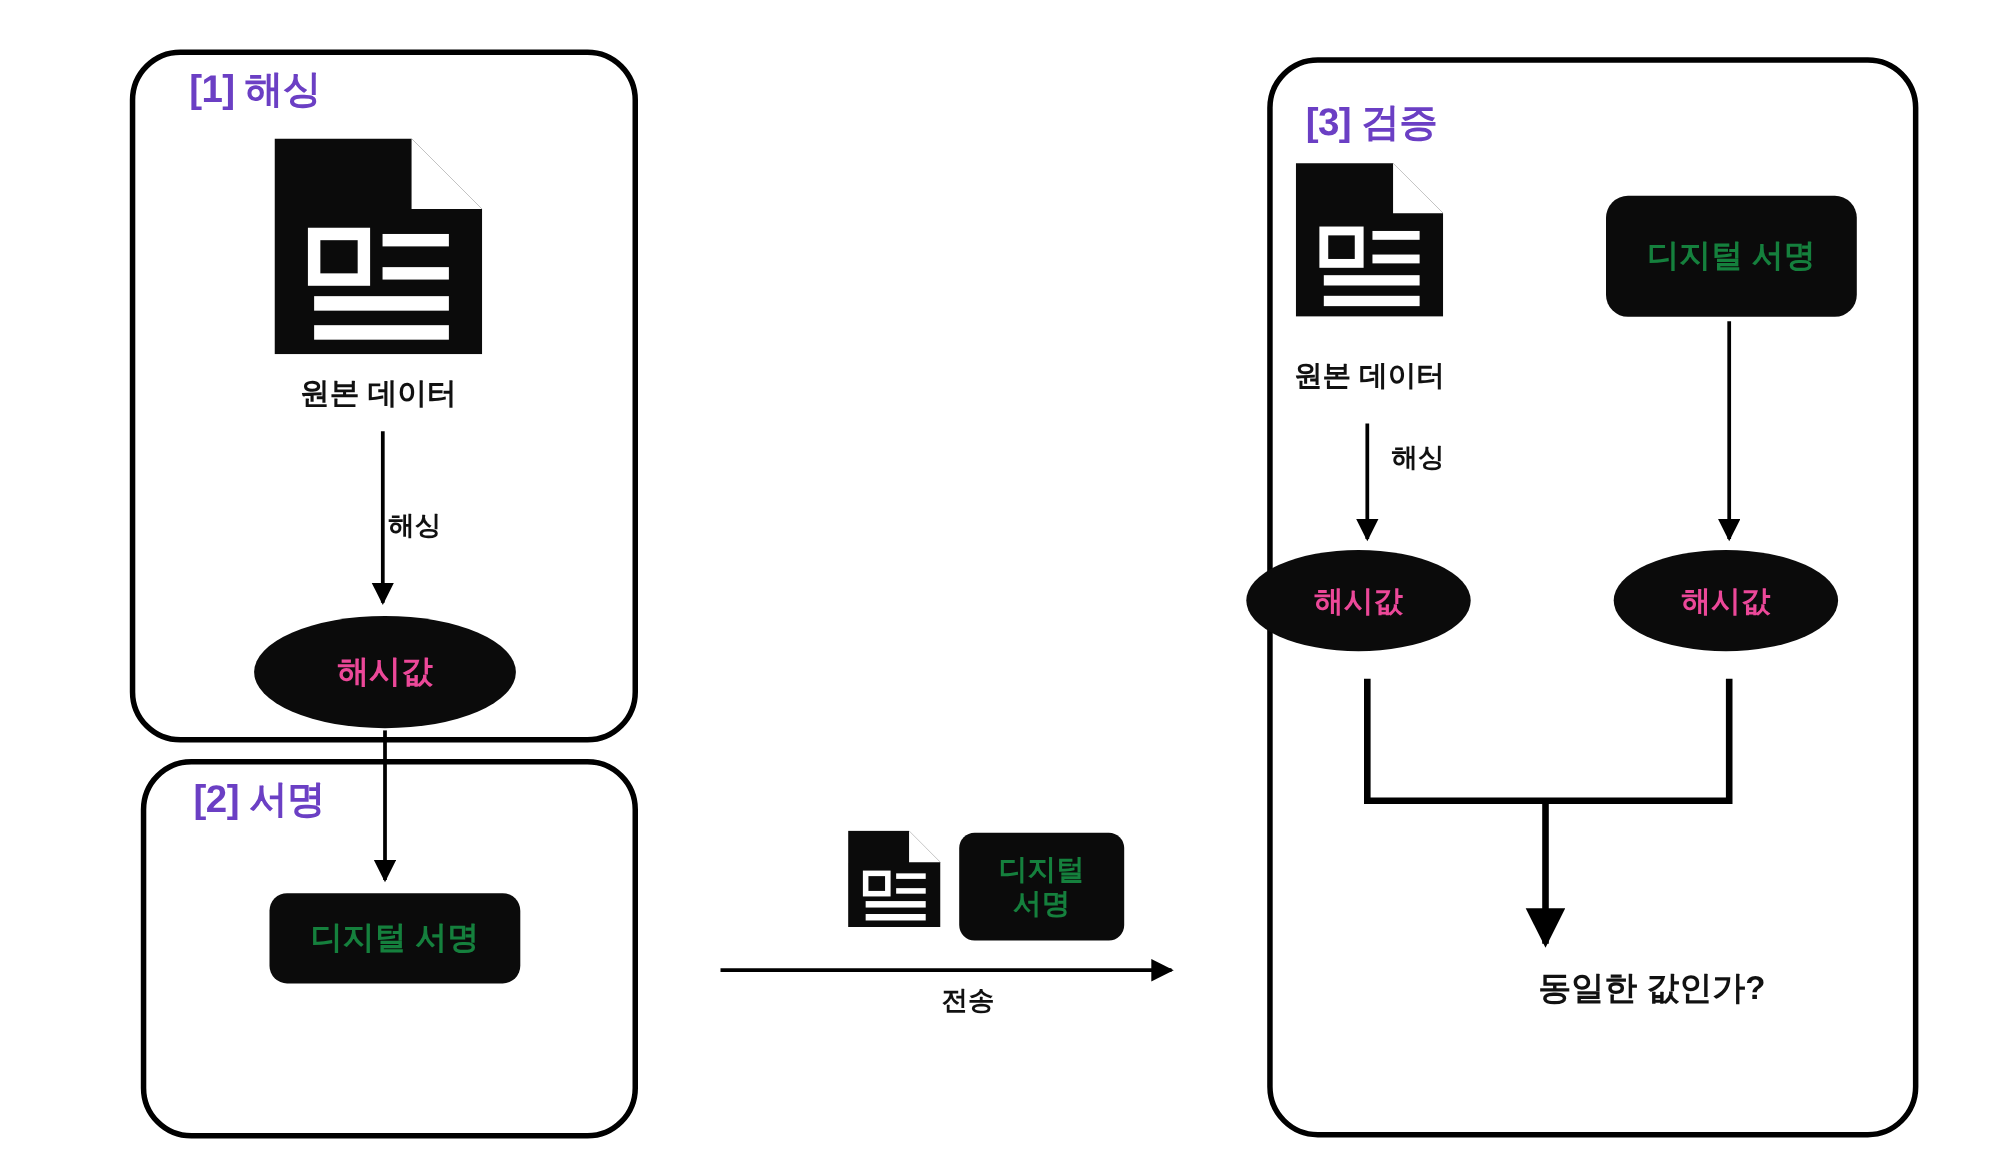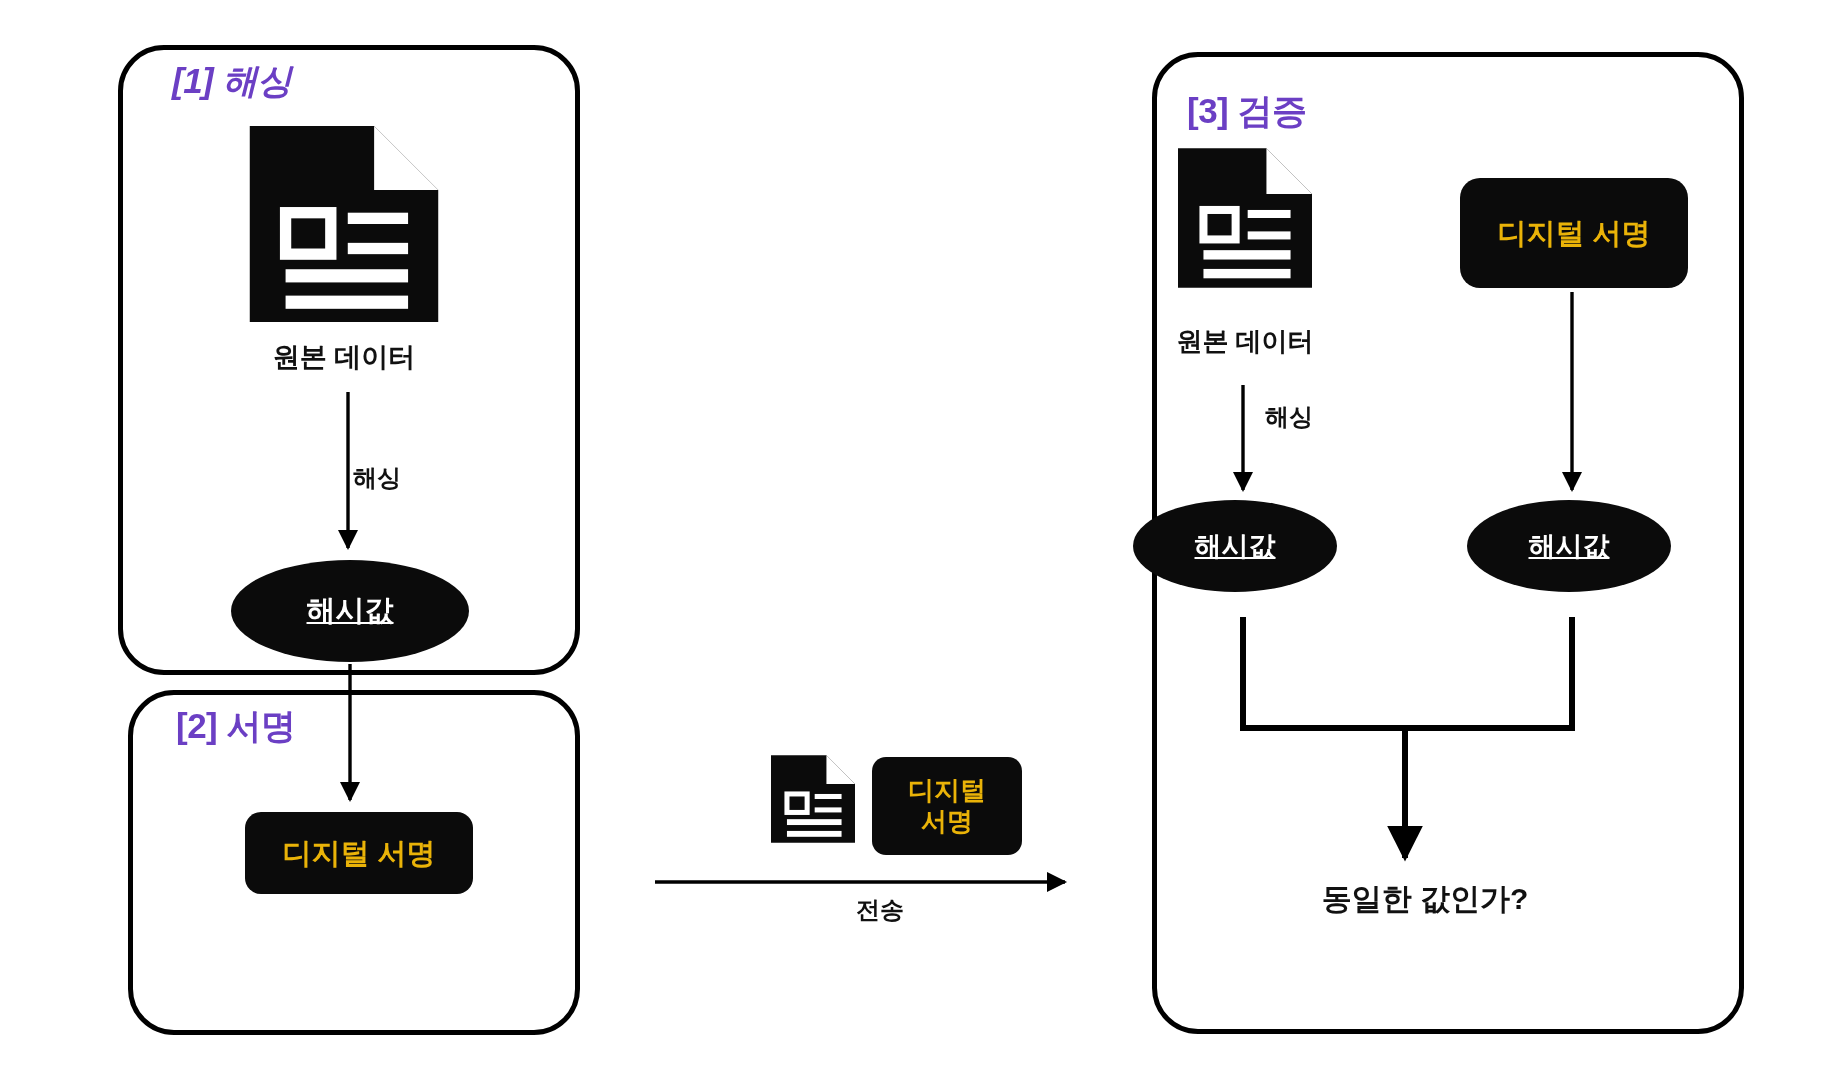--- a/index.html
+++ b/index.html
@@ -32,21 +32,21 @@
 
   
   .panel-title {
     position: absolute;
     color: #6b3fc4;
     font-weight: bold;
     font-size: 35px;
     letter-spacing: -0.5px;
     white-space: nowrap;
   }
-  #title-hashing { left: 172px; top: 58px; font-style: italic; }
+  #title-hashing { left: 172px; top: 58px; }
   #title-signing { left: 176px; top: 703px; }
   #title-verify  { left: 1187px; top: 88px; }
 
   
   .doc-icon { position: absolute; }
   .doc-icon svg { display: block; width: 100%; height: 100%; }
 
   #doc-hashing { left: 249px; top: 126px; width: 190px; height: 196px; }
   #doc-verify  { left: 1178px; top: 148px; width: 134px; height: 140px; }
   #doc-transit { left: 771px; top: 755px; width: 84px; height: 88px; }
@@ -63,57 +63,56 @@
 
   #lbl-orig-hashing { left: 249px; top: 340px; width: 190px; font-size: 27px; }
   #lbl-hashing-arrow{ left: 353px; top: 463px; width: 110px; font-size: 24px; text-align: left; }
   #lbl-privkey      { left: 360px; top: 710px; width: 142px; font-size: 24px; text-align: center; }
 
   #lbl-transit      { left: 810px; top: 895px; width: 140px; font-size: 24px; }
 
   #lbl-orig-verify  { left: 1157px; top: 325px; width: 176px; font-size: 26px; }
   #lbl-hash-verify  { left: 1265px; top: 402px; width: 110px; font-size: 24px; text-align: left; }
   #lbl-pubkey       { left: 1530px; top: 358px; width: 210px; font-size: 24px; text-align: center; }
-  #lbl-final        { left: 1245px; top: 880px; width: 360px; font-size: 30px; }
+  #lbl-final        { left: 1245px; top: 880px; width: 360px; font-size: 30px; text-align: right; }
 
   .spell-error {
     border-bottom: 3px dotted #e23b3b;
     padding-bottom: 1px;
   }
 
   
   .black-box {
     position: absolute;
     background: #0b0b0b;
     border-radius: 16px;
-    color: #eab308;
+    color: #15803d;
     font-weight: bold;
     display: flex;
     align-items: center;
     justify-content: center;
     text-align: center;
     line-height: 1.2;
     box-sizing: border-box;
   }
   #box-sig-signing { left: 245px; top: 812px; width: 228px; height: 82px; font-size: 29px; }
   #box-sig-verify  { left: 1460px; top: 178px; width: 228px; height: 110px; font-size: 29px; border-radius: 20px; }
   #box-sig-transit { left: 872px; top: 757px; width: 150px; height: 98px; font-size: 26px; border-radius: 14px; }
 
   
   .ellipse {
     position: absolute;
     background: #0b0b0b;
     border-radius: 50%;
-    color: #ffffff;
+    color: #ec4899;
     font-weight: bold;
     display: flex;
     align-items: center;
     justify-content: center;
     text-align: left;
-    text-decoration: underline;
   }
   #ell-hash-hashing { left: 231px; top: 560px; width: 238px; height: 102px; font-size: 29px; }
   #ell-hash-left    { left: 1133px; top: 500px; width: 204px; height: 92px; font-size: 27px; }
   #ell-hash-right   { left: 1467px; top: 500px; width: 204px; height: 92px; font-size: 27px; }
 
   
   #connectors {
     position: absolute;
     left: 0; top: 0;
     width: 1822px; height: 1068px;

